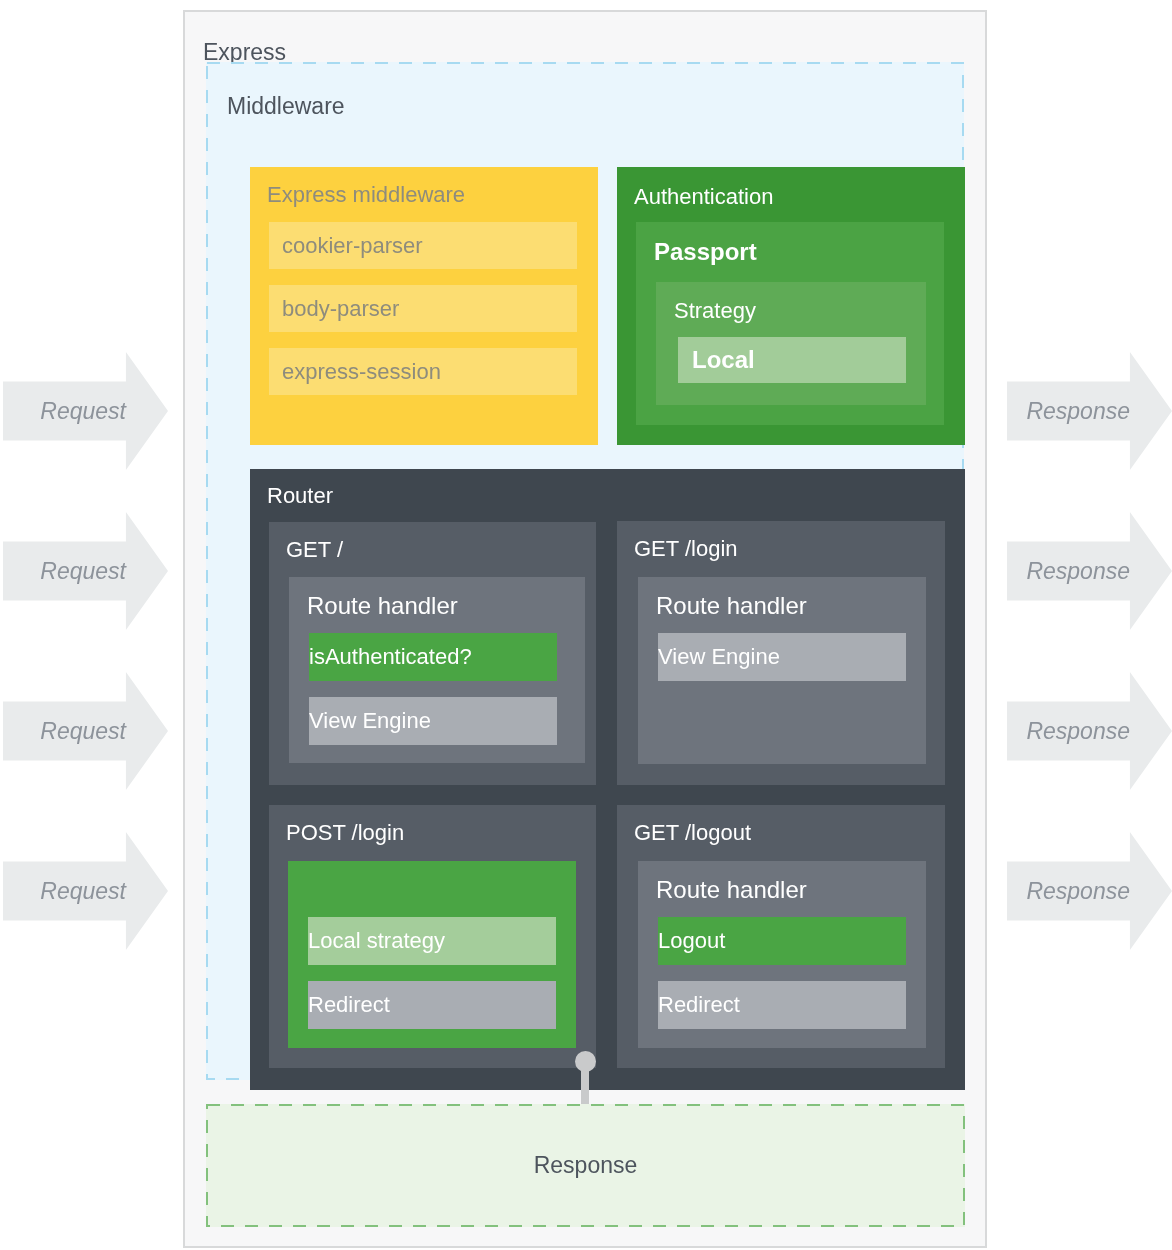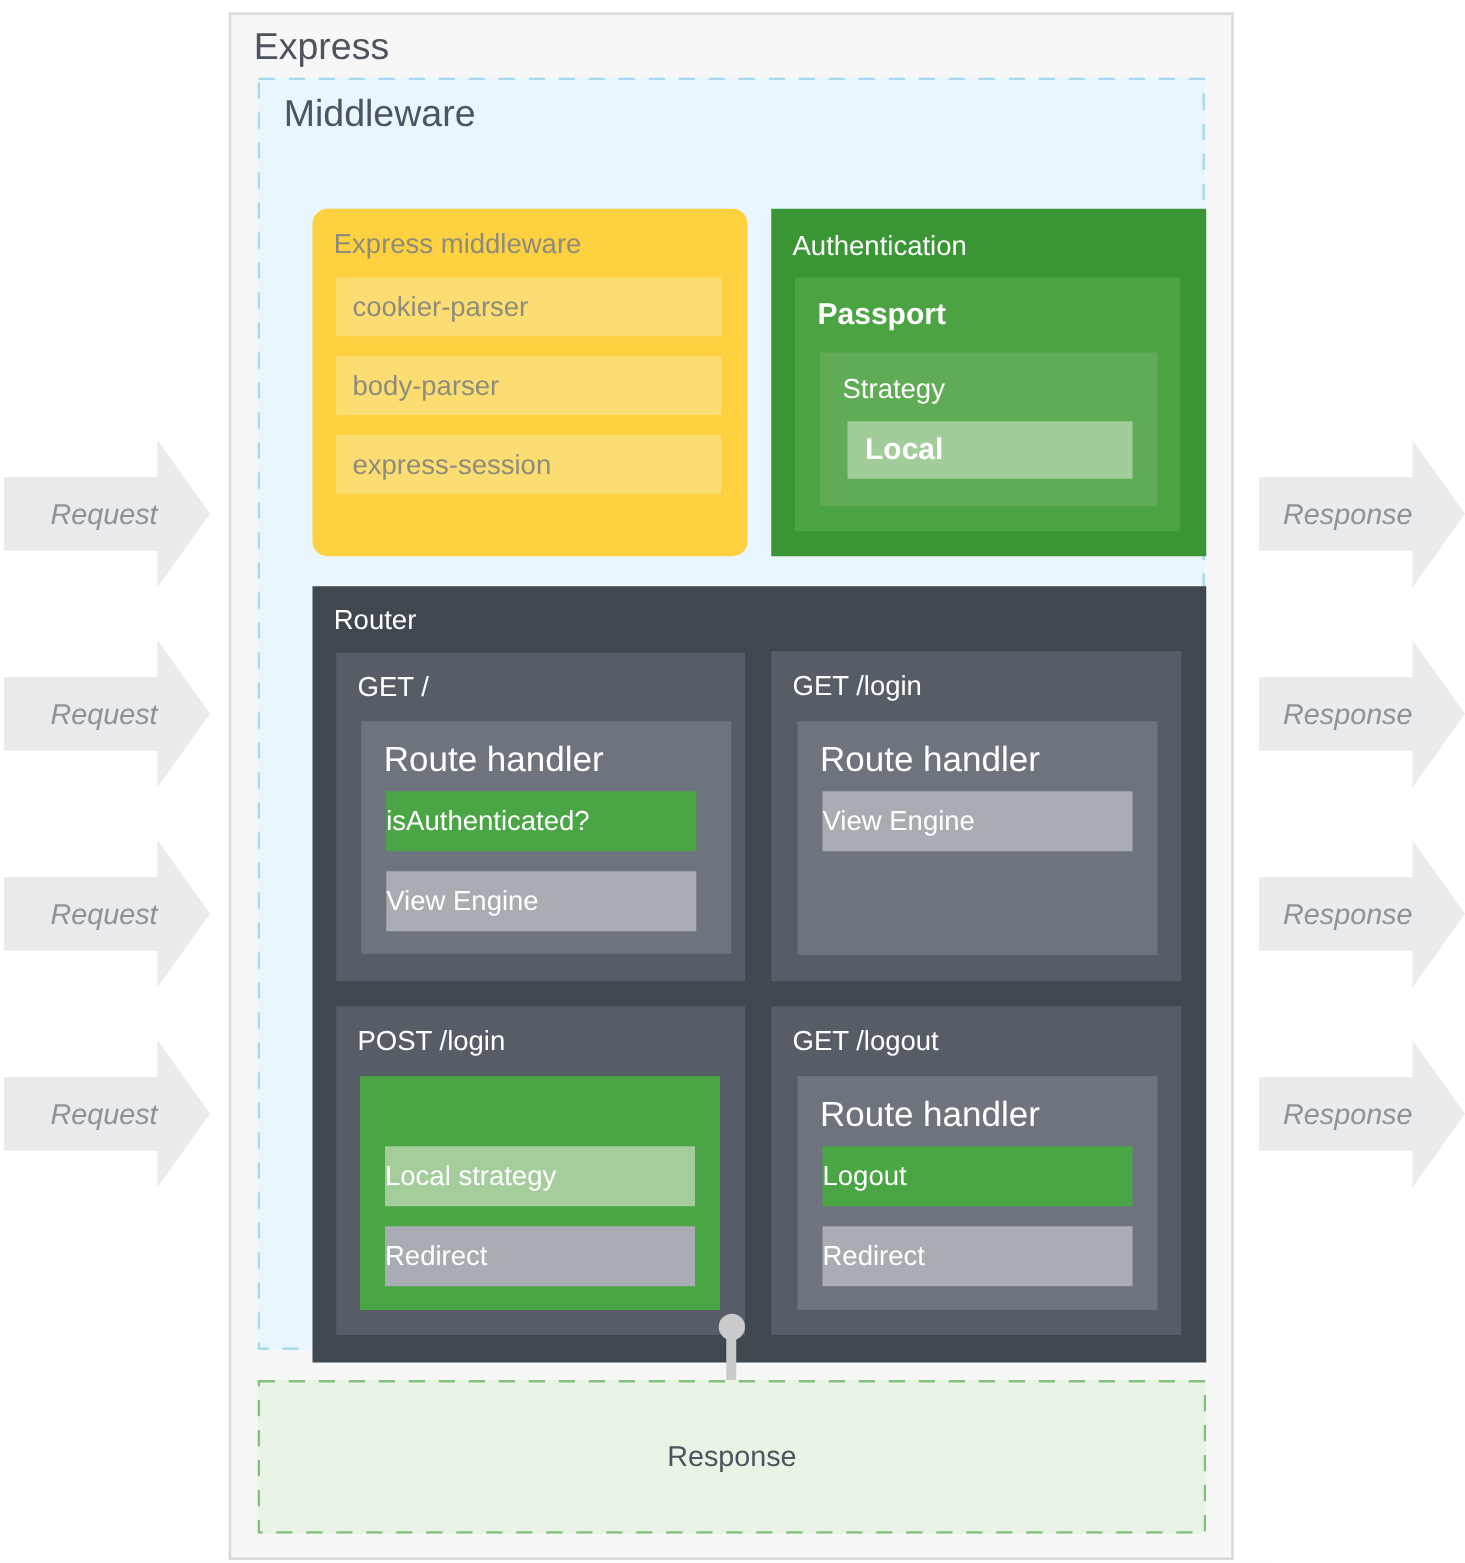--- a/index.html
+++ b/index.html
@@ -9,30 +9,30 @@
     font-family:"Liberation Sans","DejaVu Sans",sans-serif;
     background:#ffffff;
   }
   .abs{position:absolute;}
 
   
   .express-box{
     left:183px;top:10px;width:804px;height:1238px;
     background:var(--express_bg);border:2px solid var(--express_border);
   }
-  .frame-title{font-size:30px;color:var(--title_text);}
+  .frame-title{font-size:23px;color:var(--title_text);margin-top:18px;}
   .express-title{left:18px;top:9px;}
 
   
   .middleware-box{left:21px;top:50px;width:758px;height:1018px;background:var(--middleware_bg);}
   .dash-rect{position:absolute;left:0;top:0;pointer-events:none;}
   .middleware-title{left:21px;top:13px;}
 
   
-  .yellow-box{left:44px;top:105px;width:348px;height:278px;background:var(--yellow);border-radius:12px;}
+  .yellow-box{left:44px;top:105px;width:348px;height:278px;background:var(--yellow);}
   .yellow-title{left:17px;top:15px;font-size:22px;color:var(--yellow_text);}
   .yellow-item{
     left:19px;width:308px;height:47px;background:var(--yellow_item);
     font-size:22px;color:var(--yellow_text);line-height:47px;padding-left:13px;
   }
 
   
   .auth-box{left:411px;top:105px;width:348px;height:278px;background:var(--green_dark);}
   .box-title-light{font-size:22px;color:#ffffff;}
   .auth-title{left:17px;top:17px;}
@@ -53,21 +53,21 @@
   .panel-2{left:367px;top:52px;width:328px;height:264px;}
   .panel-3{left:19px;top:336px;width:327px;height:263px;}
   .panel-4{left:367px;top:336px;width:328px;height:263px;}
   .panel-title{left:17px;top:15px;font-size:22px;color:#fff;}
   .handler{background:var(--handler_bg);}
   .handler.green{background:var(--item_green);}
   .handler-1{left:20px;top:55px;width:296px;height:186px;}
   .handler-2{left:21px;top:56px;width:288px;height:187px;}
   .handler-3{left:19px;top:56px;width:288px;height:187px;}
   .handler-4{left:21px;top:56px;width:288px;height:187px;}
-  .handler-title{left:18px;top:15px;font-size:28px;color:#fff;}
+  .handler-title{left:18px;top:15px;font-size:24px;color:#fff;}
   .pill{
     left:20px;width:248px;height:48px;
     font-size:22px;color:#fff;line-height:48px;
   }
   .pill.row-a{top:56px;}
   .pill.row-b{top:120px;}
   .pill.green{background:var(--item_green);}
   .pill.gray{background:var(--item_gray);}
   .pill.palegreen{background:var(--item_pale_green);}
 

